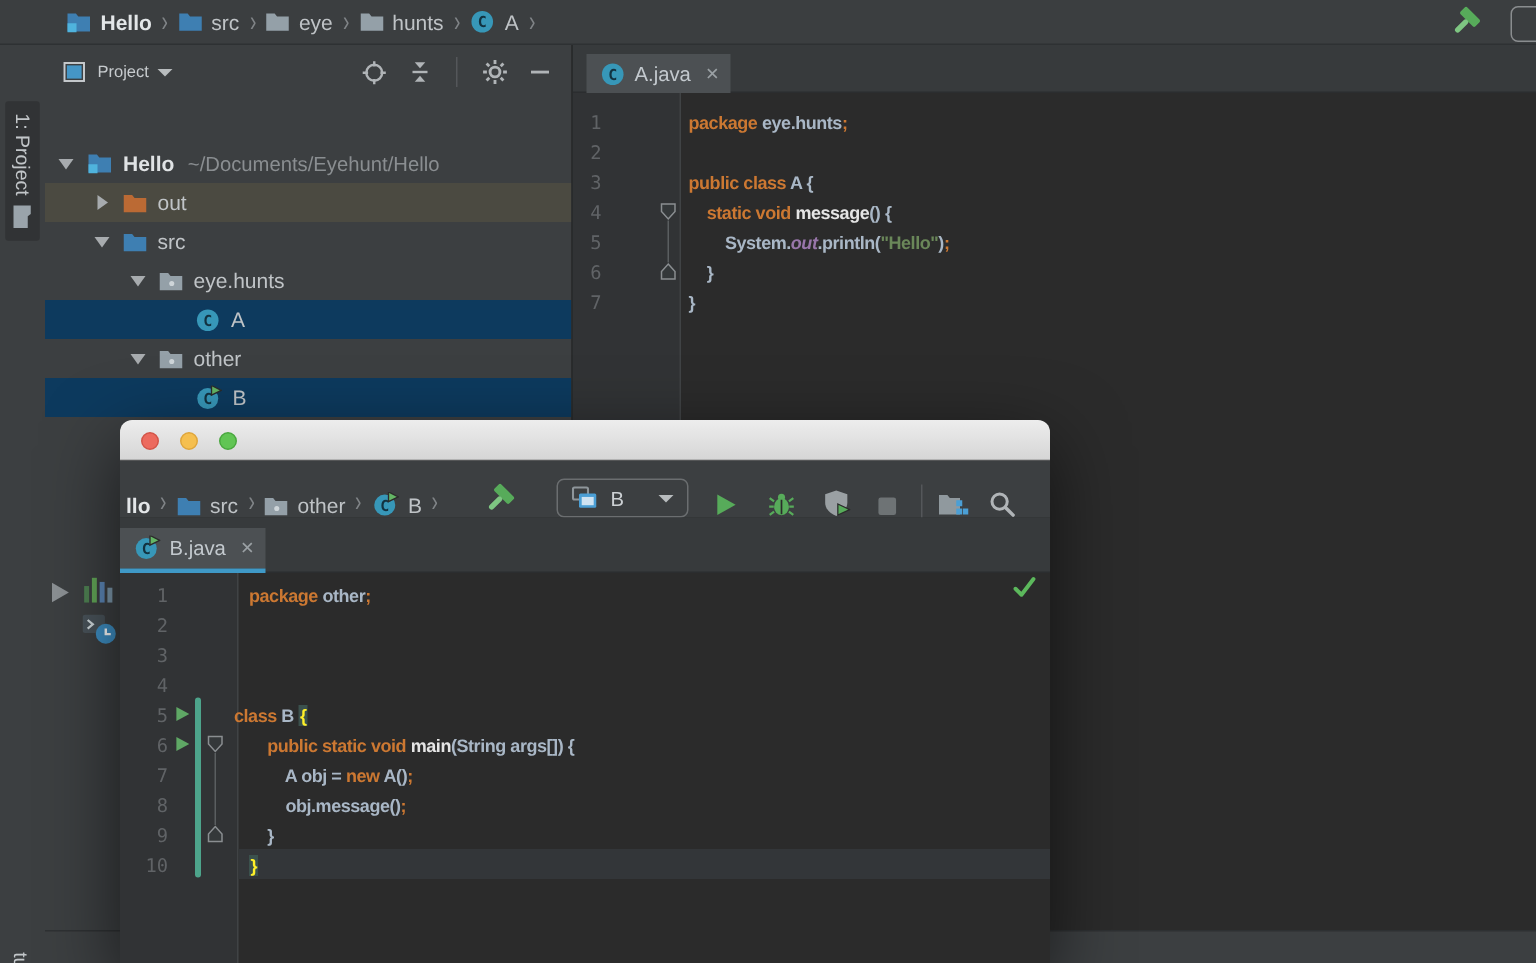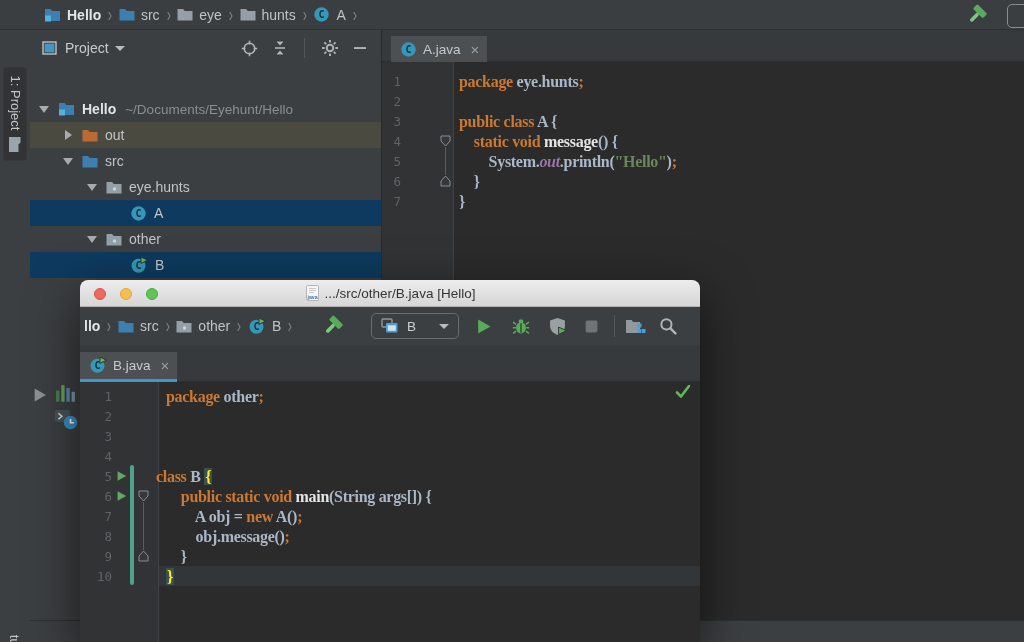--- a/index.html
+++ b/index.html
@@ -15,21 +15,21 @@
   .crumb-sep{color:#808487;font-size:17px;margin:0 6px;transform:scaleX(.75) scaleY(1.15);font-weight:200}
   
   #left-stripe{left:0;top:30px;width:30px;height:612px;background:#3c3f41;border-right:1px solid #323537}
   .stripe-btn{position:absolute;white-space:nowrap;display:flex;align-items:center;gap:6px;
               color:#c2c6c9;font-size:13px;padding:4px 8px}
   #stripe-project{left:15px;top:84px;transform:translate(-50%,-50%) rotate(90deg);background:#313335;border-radius:2px}
   #stripe-structure{left:14px;top:616px;transform:translate(-50%,-50%) rotate(90deg)}
   
   #project-panel{left:30px;top:30px;width:351px;height:590px;background:#3c3f41}
   #panel-header{height:36px;display:flex;align-items:center;padding:0 14px 0 12px;box-sizing:border-box}
-  #panel-title{color:#c7cbce;font-size:14px;margin:0 4px 0 8px}
+  #panel-title{color:#c7cbce;font-size:11px;margin:0 4px 0 8px}
   .hdr-icons{margin-left:auto;display:flex;align-items:center;gap:14px}
   .hdr-sep{width:1px;height:20px;background:#54575a;margin:0 2px}
   #tree{position:absolute;left:0;top:66px;width:351px}
   .tree-row{height:26px;display:flex;align-items:center;font-size:14px;color:#c0c4c7;box-sizing:border-box}
   .tree-row.selected{background:#0d3a5e}
   .tree-row.hovered{background:#4b4a41}
   .tree-row .lbl{margin-left:7px;white-space:nowrap}
   .tree-row.root .lbl{font-weight:bold;color:#e0e3e5}
   .tree-row .path{margin-left:9px;color:#8a8e91;font-size:13.5px;white-space:nowrap}
   .tw{width:16px;display:inline-flex;justify-content:center;margin-right:6px}
@@ -37,42 +37,42 @@
   .arrow-col{width:0;height:0;border-top:5px solid transparent;border-bottom:5px solid transparent;border-left:7px solid #a7abae}
   
   .tabbar{position:absolute;left:0;width:100%;background:#373a3c;border-bottom:1px solid #2b2d2f;box-sizing:border-box}
   .tab{position:absolute;background:#4c5053;display:flex;align-items:center;gap:6px;box-sizing:border-box;
        color:#c3c9ce;font-size:13.5px;padding:0 8px 0 9px}
   .tab .underline{position:absolute;left:0;bottom:-3px;width:100%;height:3px;background:#3f99c7}
   .tab .close{color:#9aa0a4;font-size:15px;margin-left:4px;line-height:1}
   .code-area{position:absolute;background:#2b2b2b;overflow:hidden}
   .gutter{position:absolute;left:0;top:0;height:100%;background:#313335;border-right:1px solid #404345;box-sizing:border-box}
   .lnum{position:absolute;text-align:right;color:#606366;font-family:"DejaVu Sans Mono",monospace;font-size:12.5px}
-  .code-line{position:absolute;font-family:Liberation Serif, serif;font-size:16px;font-weight:bold;
+  .code-line{position:absolute;font-family:Liberation Sans, sans-serif;font-size:12px;font-weight:bold;
              white-space:pre;color:#a9b7c6;letter-spacing:-.3px}
   .seg-kw{color:#cc7832}.seg-pl{color:#a9b7c6}.seg-m{color:#e5e5e5}.seg-s{color:#6a8759}
   .seg-f{color:#9876aa;font-style:italic}.seg-sc{color:#cc7832}
   .seg-hb{color:#ffef28;background:#3b514d;padding:0 1px}
   .runmark{position:absolute}
   .fold{position:absolute}
   .vline{position:absolute;width:1px;background:#5a5e60}
   .cur-line{position:absolute;background:#333639}
   .vcs-bar{position:absolute;width:3.5px;background:#4da48b;border-radius:2px}
   
   #main-editor{left:381px;top:30px;width:643px;height:590px;background:#2b2b2b;border-left:1px solid #282b2c}
   
   #fwin{left:80px;top:280px;width:620px;height:362px;border-radius:8px 8px 0 0;overflow:hidden;
         box-shadow:0 16px 50px rgba(0,0,0,.6);background:#2b2b2b;z-index:10}
   #fwin-titlebar{position:absolute;left:0;top:0;width:100%;height:27px;
         background:linear-gradient(#ededed,#d6d6d6);border-bottom:1px solid #b3b3b3;box-sizing:border-box;
         display:flex;align-items:center;justify-content:center}
   .traffic{position:absolute;top:7.5px;width:12px;height:12px;border-radius:50%;box-sizing:border-box}
   #fwin-title{display:flex;align-items:center;gap:5px;color:#353535;font-size:13.5px}
   #fwin-toolbar{position:absolute;left:0;top:27px;width:100%;height:38px;background:#3c3f41;
-        display:flex;align-items:center;padding-left:4px;box-sizing:border-box}
+        display:flex;align-items:flex-end;padding-left:4px;box-sizing:border-box}
   .run-combo{display:flex;align-items:center;gap:7px;border:1.5px solid #6b6e70;border-radius:5px;
         height:26px;padding:0 9px;margin-left:26px;color:#ccd0d3;font-size:13.5px;min-width:88px;box-sizing:border-box}
   .combo-arrow{width:0;height:0;border-left:5px solid transparent;border-right:5px solid transparent;
         border-top:5px solid #b8bcbe;margin-left:auto}
   .tb-sep{width:1px;height:22px;background:#54575a}
   .icon{display:inline-flex;align-items:center;justify-content:center;line-height:0}
   
   .stray{position:absolute;z-index:1}
   
   #status-strip{left:30px;top:620px;width:994px;height:22px;background:#3c3f41;border-top:1px solid #2e3133}
@@ -337,30 +337,20 @@
       <div class="code-line" style="left: 77px; top: 130px; height: 20px; line-height: 20px;"><span class="seg-pl">}</span></div>
       <div class="vline" style="left: 63px; top: 85px; height: 28px;"></div>
     </div>
 </div>
 
 <div id="fwin" class="abs">
   <div id="fwin-titlebar">
     <span class="traffic" style="left:14px;background:#ec6a5e;border:1px solid #d35549"></span>
     <span class="traffic" style="left:40px;background:#f5bf4f;border:1px solid #dfa63c"></span>
     <span class="traffic" style="left:66px;background:#61c554;border:1px solid #4aa83f"></span>
-    <span id="fwin-title">
-      <span class="icon" id="java-file-icon">
-          <svg width="15" height="16" viewBox="0 0 15 16">
-            <rect x="1.5" y=".5" width="12" height="15" rx="1" fill="#f7f7f7" stroke="#b5b5b5"></rect>
-            <path d="M4 3.5 h7 M4 5.5 h7 M4 7.5 h5" stroke="#c9c9c9" stroke-width="1"></path>
-            <text x="7.5" y="13.5" text-anchor="middle" font-family="Liberation Sans,sans-serif" font-size="5.2" font-weight="bold" fill="#3b6eb5">java</text>
-          </svg>
-        </span>
-      <span>.../src/other/B.java [Hello]</span>
-    </span>
   </div>
   <div id="fwin-toolbar">
       <div class="crumb bold">
         <span class="lbl">llo</span>
       </div>
       <span class="crumb-sep">›</span>
       <div class="crumb">
         <span class="icon">
           <svg width="16" height="13" viewBox="0 0 16 13">
             <path d="M.5 1 h5.6 l1.6 2 H15.5 V12.5 H.5 Z" fill="#3e7fb2"></path>

